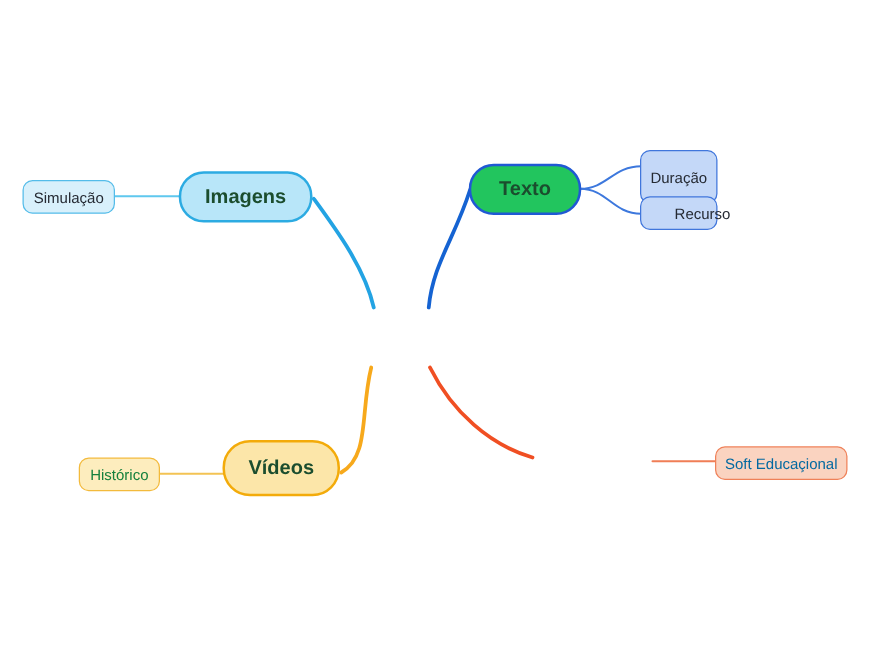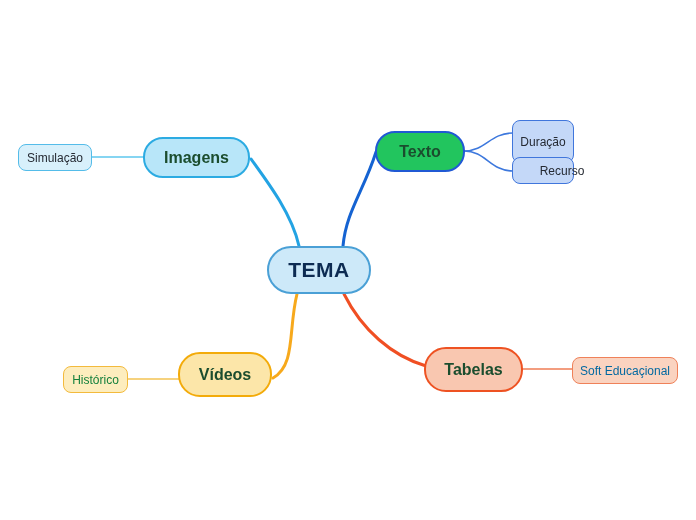--- a/index.html
+++ b/index.html
@@ -66,28 +66,26 @@
     <path d="M 297 294 C 288 330, 296 365, 273 378" stroke-width="3" stroke="#f7a91c"></path>
     <path d="M 344 294 C 362 330, 392 356, 426 366" stroke-width="3" stroke="#f04f23"></path>
 
     <path d="M 92 157 L 144 157" stroke-width="1.6" stroke="#5fc8ee"></path>
     <path d="M 464 151 C 486 151, 490 133, 513 133" stroke-width="1.6" stroke="#3d78dd"></path>
     <path d="M 464 151 C 486 151, 490 171, 513 171" stroke-width="1.6" stroke="#3d78dd"></path>
     <path d="M 128 379 L 179 379" stroke-width="1.6" stroke="#f3c354"></path>
     <path d="M 522 369 L 573 369" stroke-width="1.6" stroke="#f07e56"></path>
   </svg>
 
-  <div class="node root" style="left: 267px; top: 246px; width: 104px; height: 48px; border-radius: 24px; background-color: rgb(205, 233, 249); border-color: rgb(74, 160, 214); color: rgb(13, 43, 82);">TEMA</div>
 
   <div class="node leaf" style="left: 18px; top: 144px; width: 74px; height: 27px; border-radius: 8px; background-color: rgb(216, 240, 251); border-color: rgb(84, 188, 233); color: rgb(37, 42, 51);">Simulação</div>
   <div class="node branch" style="left: 143px; top: 137px; width: 107px; height: 41px; border-radius: 20px; background-color: rgb(184, 230, 249); border-color: rgb(44, 171, 226); color: rgb(27, 77, 46);">Imagens</div>
 
   <div class="node branch" style="left: 375px; top: 131px; width: 90px; height: 41px; border-radius: 20px; background-color: #22c55e; border-color: rgb(32, 89, 212); color: rgb(27, 77, 46);">Texto</div>
   <div class="node leaf" style="left: 512px; top: 120px; width: 62px; height: 43px; border-radius: 8px; background-color: rgb(196, 216, 248); border-color: rgb(64, 118, 220); color: rgb(37, 42, 51);">Duração</div>
   <div class="node leaf" style="left: 512px; top: 157px; width: 62px; height: 27px; border-radius: 8px; background-color: rgb(196, 216, 248); border-color: rgb(64, 118, 220); color: rgb(37, 42, 51); padding-left: 38px;">Recurso</div>
 
   <div class="node branch" style="left: 178px; top: 352px; width: 94px; height: 45px; border-radius: 22px; background-color: rgb(252, 230, 169); border-color: rgb(243, 171, 10); color: rgb(27, 77, 46);">Vídeos</div>
   <div class="node leaf" style="left: 63px; top: 366px; width: 65px; height: 27px; border-radius: 8px; background-color: rgb(253, 237, 190); border-color: rgb(243, 186, 60); color: #15803d;">Histórico</div>
 
-  <div class="node branch" style="left: 424px; top: 347px; width: 99px; height: 45px; border-radius: 22px; background-color: rgb(249, 199, 176); border-color: rgb(238, 82, 34); color: rgb(27, 77, 46);">Tabelas</div>
   <div class="node leaf" style="left: 572px; top: 357px; width: 106px; height: 27px; border-radius: 8px; background-color: rgb(250, 211, 192); border-color: rgb(239, 129, 89); color: #0369a1;">Soft Educaçional</div>
 
 </div>
 
 </body></html>

